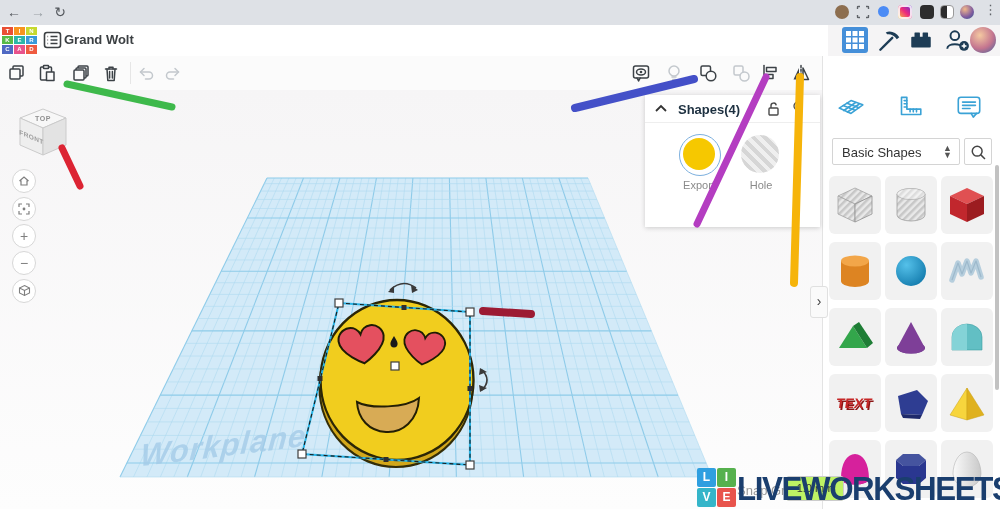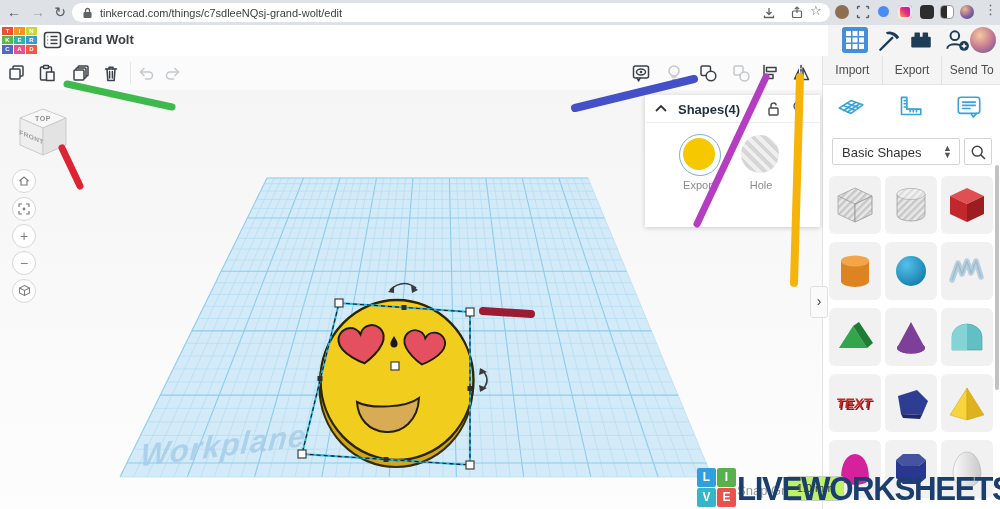--- a/index.html
+++ b/index.html
@@ -60,36 +60,20 @@
 </style>
 </head>
 <body>
 
 <div id="app">
 
   <div id="browser-bar">
     <span class="bicon" style="left:4px;">←</span>
     <span class="bicon" style="left:28px;color:#9aa0a6;">→</span>
     <span class="bicon" style="left:50px;">↻</span>
-    <div id="url-pill">
-      <svg class="abs" style="left:10px;top:4px;" width="11" height="12" viewBox="0 0 11 12">
-          <rect x="1.5" y="5" width="8" height="6" rx="1" fill="#5f6368"></rect>
-          <path d="M3.5,5 V3.5 a2,2 0 0 1 4,0 V5" fill="none" stroke="#5f6368" stroke-width="1.3"></path>
-        </svg>
-      <span id="url-text">tinkercad.com/things/c7sdleeNQsj-grand-wolt/edit</span>
-      <svg class="abs" style="left:690px;top:3px;" width="14" height="14" viewBox="0 0 14 14">
-          <path d="M7,2 v6 M4.5,6 L7,8.5 L9.5,6" stroke="#5f6368" stroke-width="1.3" fill="none"></path>
-          <path d="M2.5,9.5 v2 h9 v-2" stroke="#5f6368" stroke-width="1.3" fill="none"></path>
-        </svg>
-      <svg class="abs" style="left:718px;top:3px;" width="14" height="14" viewBox="0 0 14 14">
-          <rect x="2.5" y="5" width="9" height="6.5" rx="1" stroke="#5f6368" fill="none" stroke-width="1.2"></rect>
-          <path d="M7,7 V1.5 M4.8,3.2 L7,1 L9.2,3.2" stroke="#5f6368" stroke-width="1.2" fill="none"></path>
-        </svg>
-      <span class="abs" style="left:738px;top:0px;font-size:13px;color:#5f6368;">☆</span>
-    </div>
     <span class="ext" style="left:835px;background:#8d6e4f;border-radius:50%;"></span>
     <svg class="ext" style="left:856px;" width="14" height="14" viewBox="0 0 14 14">
         <path d="M4,1.5 H1.5 V4 M10,1.5 H12.5 V4 M1.5,10 V12.5 H4 M12.5,10 V12.5 H10" stroke="#5f6368" stroke-width="1.4" fill="none"></path>
       </svg>
     <span class="ext" style="left:878px;top:6px;width:11px;height:11px;background:#4b8bf5;border-radius:50%;"></span>
     <span class="ext" style="left:898px;background:linear-gradient(45deg,#f9ce34,#ee2a7b,#6228d7);box-shadow:inset 0 0 0 2px rgba(255,255,255,.85);"></span>
     <span class="ext" style="left:920px;background:#2d2d2d;"></span>
     <span class="ext" style="left:940px;background:linear-gradient(90deg,#2d2d2d 50%,#fff 50%);border:1px solid #9a9a9a;box-sizing:border-box;"></span>
     <span class="ext" style="left:960px;border-radius:50%;background:radial-gradient(circle at 35% 30%,#f2b98a,#7e5a9e 60%,#2c5d8f);"></span>
     <span class="abs" style="left:984px;top:2px;font-size:13px;color:#5f6368;">⋮</span>
@@ -374,25 +358,20 @@
       <div class="abs" style="left:3px;top:3px;width:32px;height:32px;border-radius:50%;background:#f6c800;"></div>
     </div>
     <div class="abs" style="left:96px;top:40px;width:38px;height:38px;border-radius:50%;background:repeating-linear-gradient(45deg,#d6d6d6 0 4px,#efefef 4px 8px);"></div>
     <span class="swatch-label" style="left:24px;">Export</span>
     <span class="swatch-label" style="left:86px;">Hole</span>
   </div>
 
   <div id="collapse-handle">›</div>
 
   <div id="sidebar">
-    <div id="action-row">
-      <span class="act">Import</span>
-      <span class="act">Export</span>
-      <span class="act" style="border-right:none;">Send To</span>
-    </div>
 
     <span class="tool-btn" style="left:13px;"><svg width="30" height="26" viewBox="0 0 28 24">
           <polygon points="3,13 14,6 25,10 14,18"></polygon>
           <path d="M6.7,10.7 L17.7,15 M10.3,8.4 L21.3,12.6 M7.3,15.3 L18,8 M10.7,16.7 L21.5,9.4"></path>
         </svg></span>
     <span class="tool-btn" style="left:71px;"><svg width="30" height="26" viewBox="0 0 28 24">
           <polygon points="7,3 12,3 12,14 25,14 25,19 7,19"></polygon>
           <path d="M9.5,6 h2.5 M9.5,9 h2.5 M9.5,12 h2.5 M15,14 v2.5 M18,14 v2.5 M21,14 v2.5"></path>
         </svg></span>
     <span class="tool-btn" style="left:131px;"><svg width="30" height="28" viewBox="0 0 28 26">

